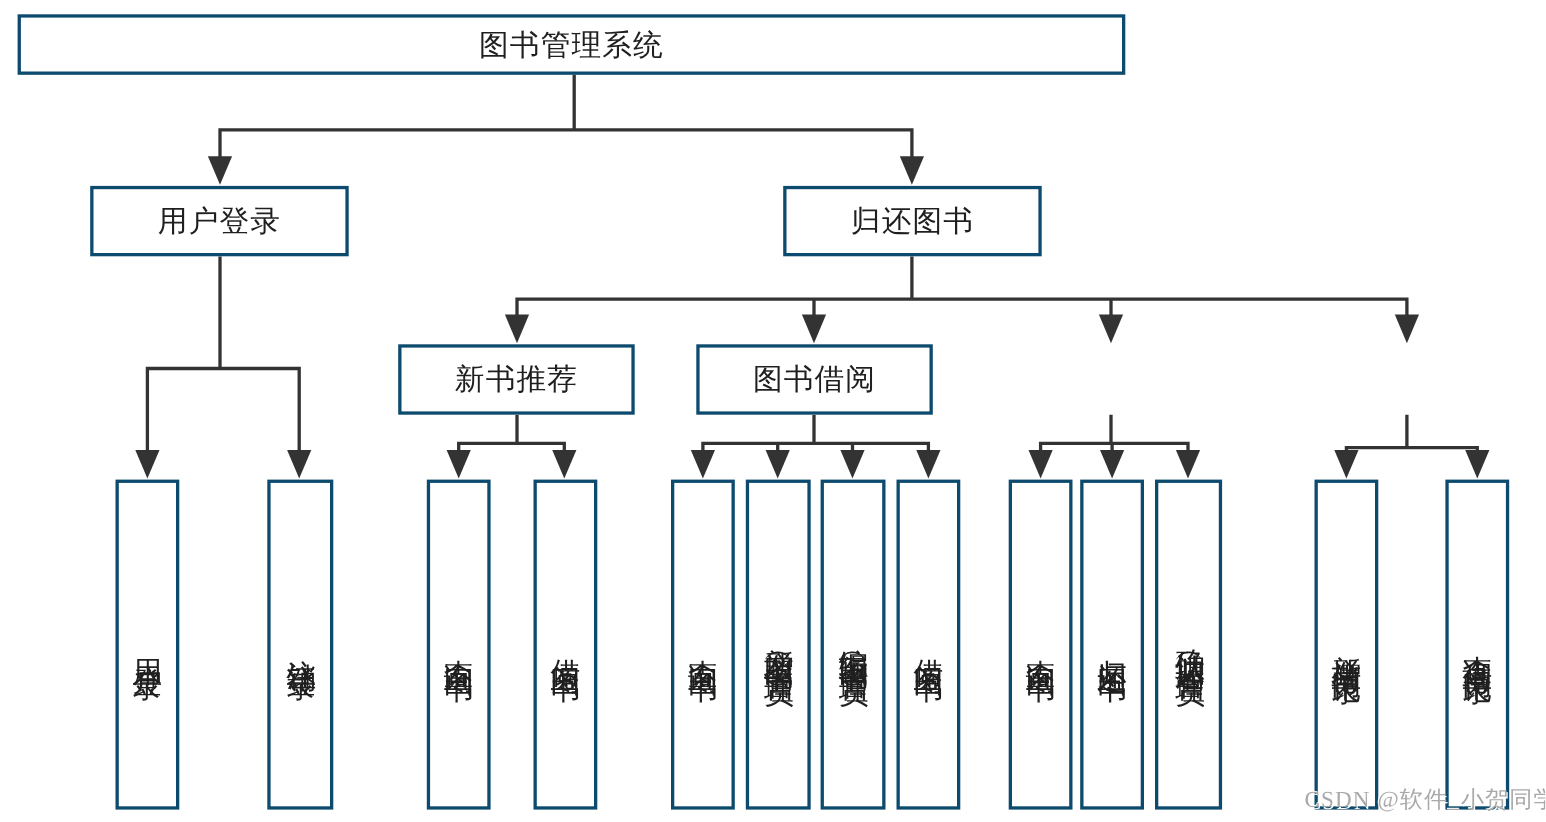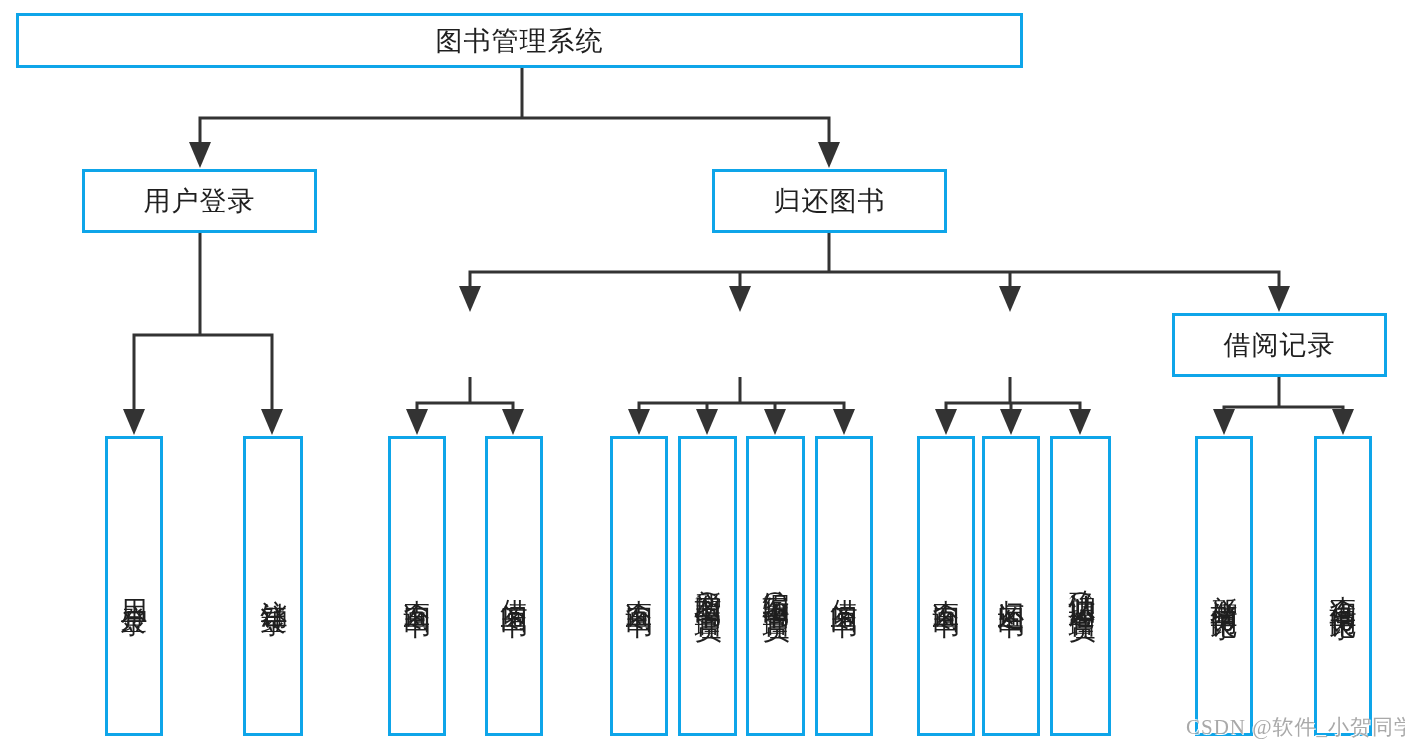--- a/index.html
+++ b/index.html
@@ -23,21 +23,21 @@
     fill: none;
   }
   .wires polygon {
     fill: #333333;
     stroke: none;
   }
   .node {
     position: absolute;
     box-sizing: border-box;
     background: #ffffff;
-    border: 3px solid #0ea5e9;
+    border: 3px solid #0c4a6e;
     display: flex;
     align-items: center;
     justify-content: center;
     font-size: 27px;
     letter-spacing: 1px;
     white-space: nowrap;
     z-index: 2;
   }
   .node.v {
     display: block;
@@ -100,21 +100,22 @@
     <path d="M1279,377 V407 M1224,412 V407 H1343 V412"></path>
     <polygon points="1213,409 1235,409 1224,435"></polygon>
     <polygon points="1332,409 1354,409 1343,435"></polygon>
   </svg>
 
   <div class="node" style="left:16px;top:13px;width:1007px;height:55px">图书管理系统</div>
 
   <div class="node" style="left:82px;top:169px;width:235px;height:64px">用户登录</div>
   <div class="node" style="left:712px;top:169px;width:235px;height:64px">归还图书</div>
 
-  <div class="node" style="left:1172px;top:313px;width:215px;height:64px">借阅记录</div>
+  <div class="node" style="left:362px;top:313px;width:215px;height:64px">新书推荐</div>
+  <div class="node" style="left:633px;top:313px;width:215px;height:64px">图书借阅</div>
 
   <div class="node v" style="left:105px;top:436px;width:58px;height:300px">用户登录</div>
   <div class="node v" style="left:243px;top:436px;width:60px;height:300px">注销登录</div>
 
   <div class="node v" style="left:388px;top:436px;width:58px;height:300px">查询图书</div>
   <div class="node v" style="left:485px;top:436px;width:58px;height:300px">借阅图书</div>
 
   <div class="node v" style="left:610px;top:436px;width:58px;height:300px">查询图书</div>
   <div class="node v" style="left:678px;top:436px;width:59px;height:300px">新增图书（管理员）</div>
   <div class="node v" style="left:746px;top:436px;width:59px;height:300px">编辑图书（管理员）</div>

